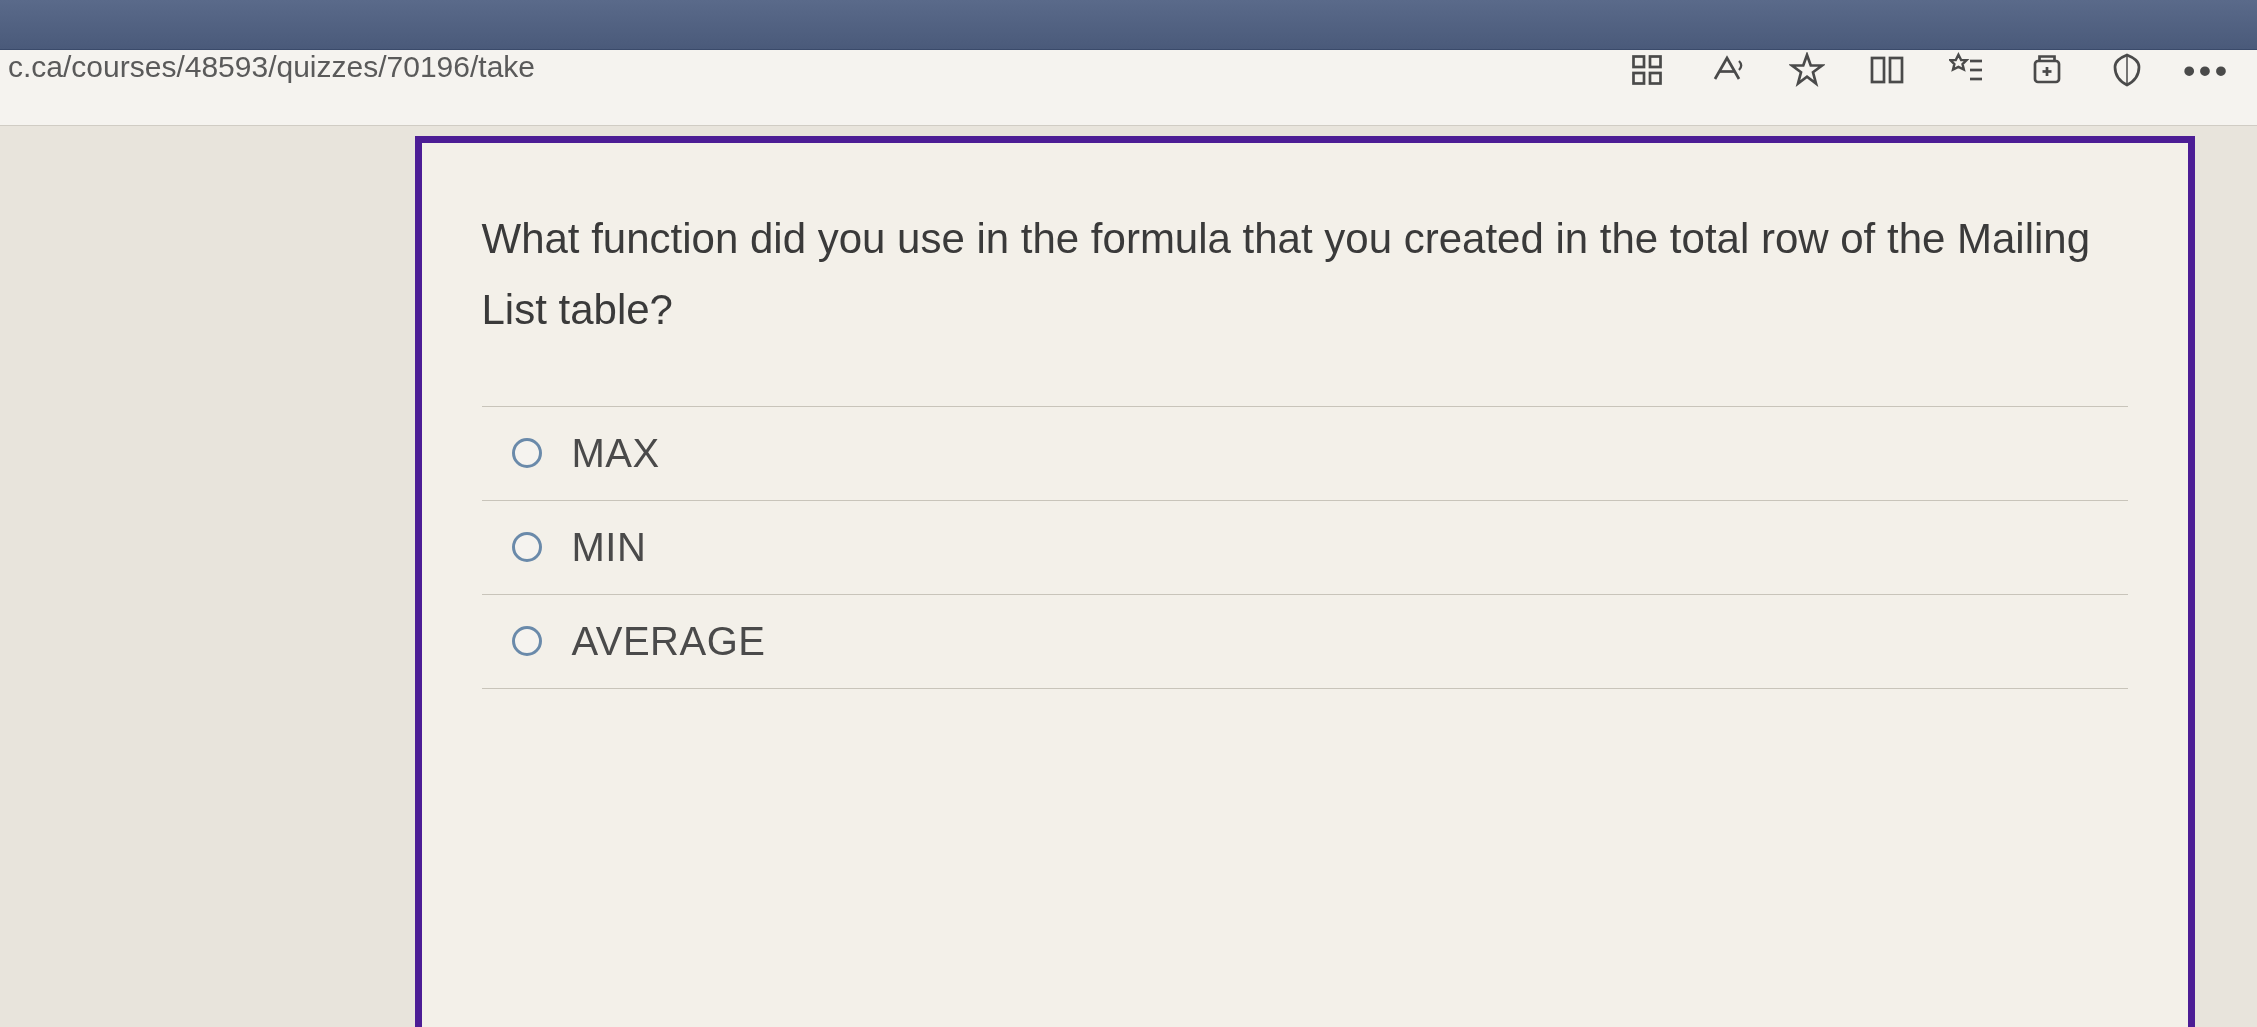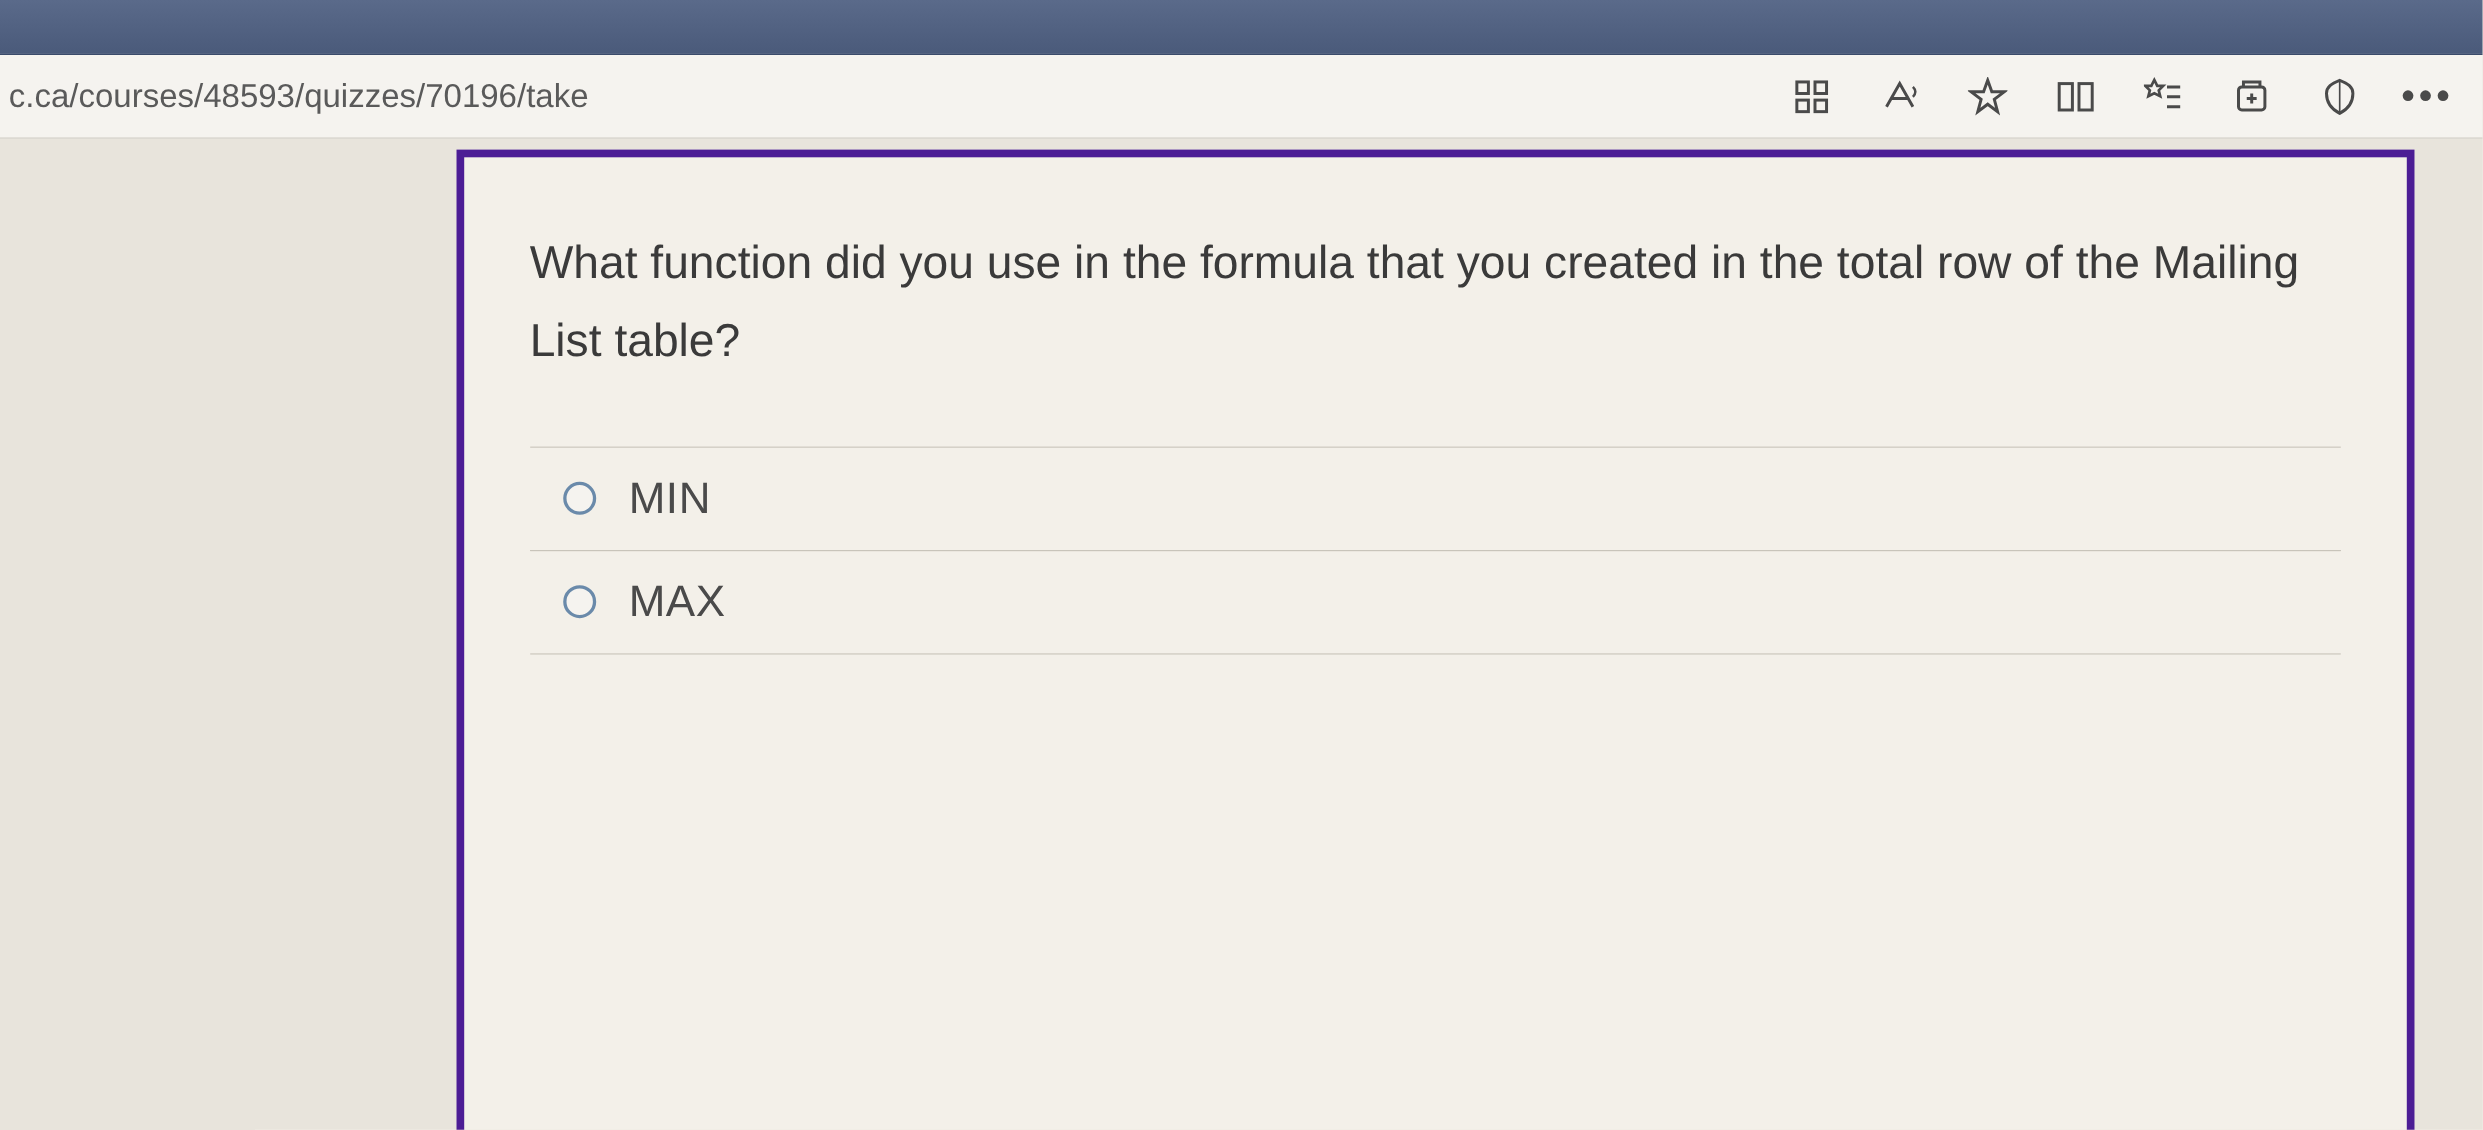--- a/index.html
+++ b/index.html
@@ -12,21 +12,21 @@
 }
 .tabs-strip {
   height: 50px;
   background: linear-gradient(180deg, #5a6a8a 0%, #4a5a7a 100%);
   border-bottom: 1px solid #3a4a6a;
 }
 .address-bar {
   height: 76px;
   background: #f5f3ef;
   display: flex;
-  align-items: center;
+  align-items: flex-start;
   padding: 0 10px 0 0;
   border-bottom: 1px solid #d0ccc4;
 }
 .url {
   flex: 1;
   font-size: 30px;
   color: #5a5a5a;
   padding-left: 8px;
   white-space: nowrap;
   overflow: hidden;
@@ -170,21 +170,25 @@
     <div class="icon more-dots">•••</div>
   </div>
 </div>
 
 <div class="content-area">
   <div class="quiz-card">
     <div class="question-text">What function did you use in the formula that you created in the total row of the Mailing List table?</div>
     <div class="options">
       <div class="option-row">
         <div class="radio"></div>
+        <div class="option-label">MAX</div>
+      </div>
+      <div class="option-row">
+        <div class="radio"></div>
         <div class="option-label">MIN</div>
       </div>
       <div class="option-row">
         <div class="radio"></div>
-        <div class="option-label">MAX</div>
+        <div class="option-label">AVERAGE</div>
       </div>
     </div>
   </div>
 </div>
 
 </body></html>

